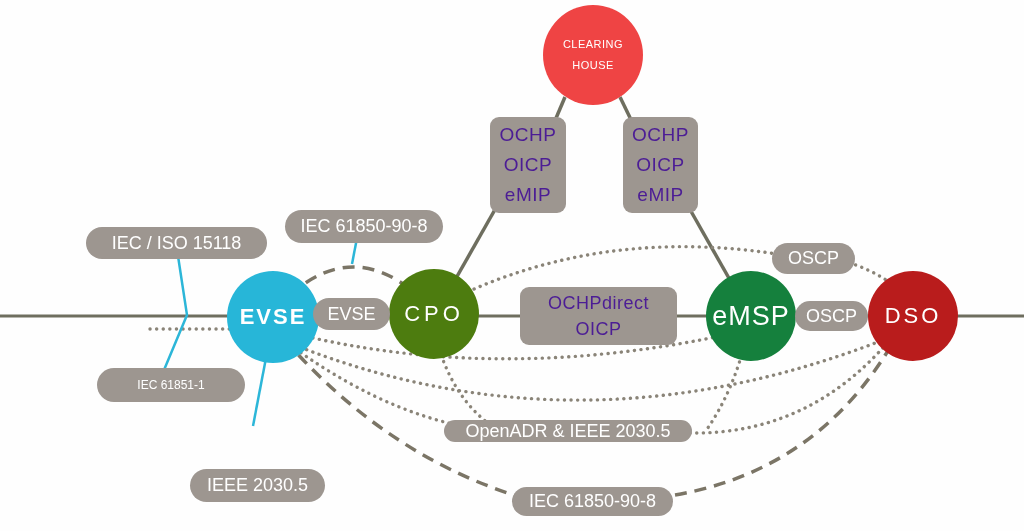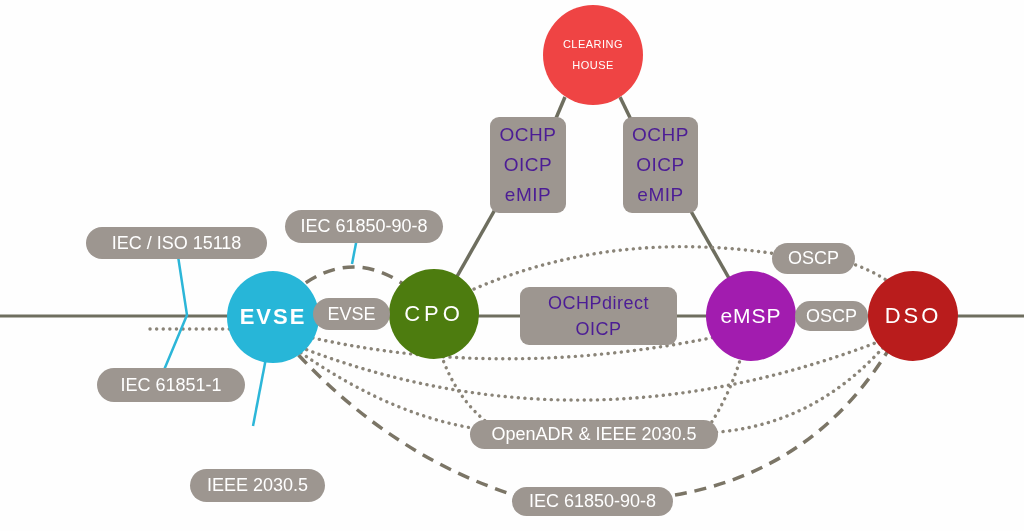--- a/index.html
+++ b/index.html
@@ -67,34 +67,34 @@
       <path d="M266 358 L253 426"></path>
       <path d="M357 238 L352 264"></path>
     </g>
   </svg>
 
 
   <div class="node" style="left:227px;top:271px;width:92px;height:92px;background:#27b6d8;font-size:22px;letter-spacing:2px;font-weight:bold;">EVSE</div>
 
   <div class="node" style="left:389px;top:269px;width:90px;height:90px;background:#4d7c0f;font-size:22px;letter-spacing:4px;">CPO</div>
 
-  <div class="node" style="left:706px;top:271px;width:90px;height:90px;background:#a21caf;font-size:21px;letter-spacing:1px;">eMSP</div>
+  <div class="node" style="left:706px;top:271px;width:90px;height:90px;background:#15803d;font-size:27px;letter-spacing:1px;">eMSP</div>
 
   <div class="node" style="left:868px;top:271px;width:90px;height:90px;background:#b91c1c;font-size:22px;letter-spacing:3px;">DSO</div>
 
   <div class="node" style="left:543px;top:5px;width:100px;height:100px;background:#ef4444;font-size:11px;line-height:21px;letter-spacing:0.5px;">
     <span class="nl">CLEARING</span>
     <span class="nl">HOUSE</span>
   </div>
 
   <div class="pill" style="left:86px;top:227px;width:181px;height:32px;background:#9d9690;font-size:18px;">IEC / ISO 15118</div>
 
   <div class="pill" style="left:285px;top:210px;width:158px;height:33px;background:#9d9690;font-size:18px;">IEC 61850-90-8</div>
 
-  <div class="pill" style="left:97px;top:368px;width:148px;height:34px;background:#9d9690;font-size:18px;">IEC 61851-1</div>
+  <div class="pill" style="left:97px;top:368px;width:148px;height:34px;background:#9d9690;font-size:12px;">IEC 61851-1</div>
 
   <div class="pill" style="left:190px;top:422px;width:135px;height:33px;background:#9d9690;font-size:18px;margin-top:47px;">IEEE 2030.5</div>
 
   <div class="pill" style="left:313px;top:298px;width:77px;height:32px;background:#9d9690;font-size:18px;">EVSE</div>
 
   <div class="box" style="left:490px;top:117px;width:76px;height:96px;background:#9d9690;">
     <span>OCHP</span>
     <span>OICP</span>
     <span>eMIP</span>
   </div>
@@ -107,17 +107,17 @@
 
   <div class="box ochpdirect" style="left:520px;top:287px;width:157px;height:58px;background:#9d9690;">
     <span>OCHPdirect</span>
     <span>OICP</span>
   </div>
 
   <div class="pill" style="left:772px;top:243px;width:83px;height:31px;background:#9d9690;font-size:18px;">OSCP</div>
 
   <div class="pill" style="left:795px;top:301px;width:73px;height:30px;background:#9d9690;font-size:18px;">OSCP</div>
 
-  <div class="pill" style="left:470px;top:420px;width:248px;height:29px;background:#9d9690;font-size:18px;text-align:right;">OpenADR  &amp;  IEEE 2030.5</div>
+  <div class="pill" style="left:444px;top:420px;width:248px;height:22px;background:#9d9690;font-size:18px;text-align:right;">OpenADR  &amp;  IEEE 2030.5</div>
 
   <div class="pill" style="left:512px;top:487px;width:161px;height:29px;background:#9d9690;font-size:18px;">IEC 61850-90-8</div>
 
 </div>
 
 </body></html>

